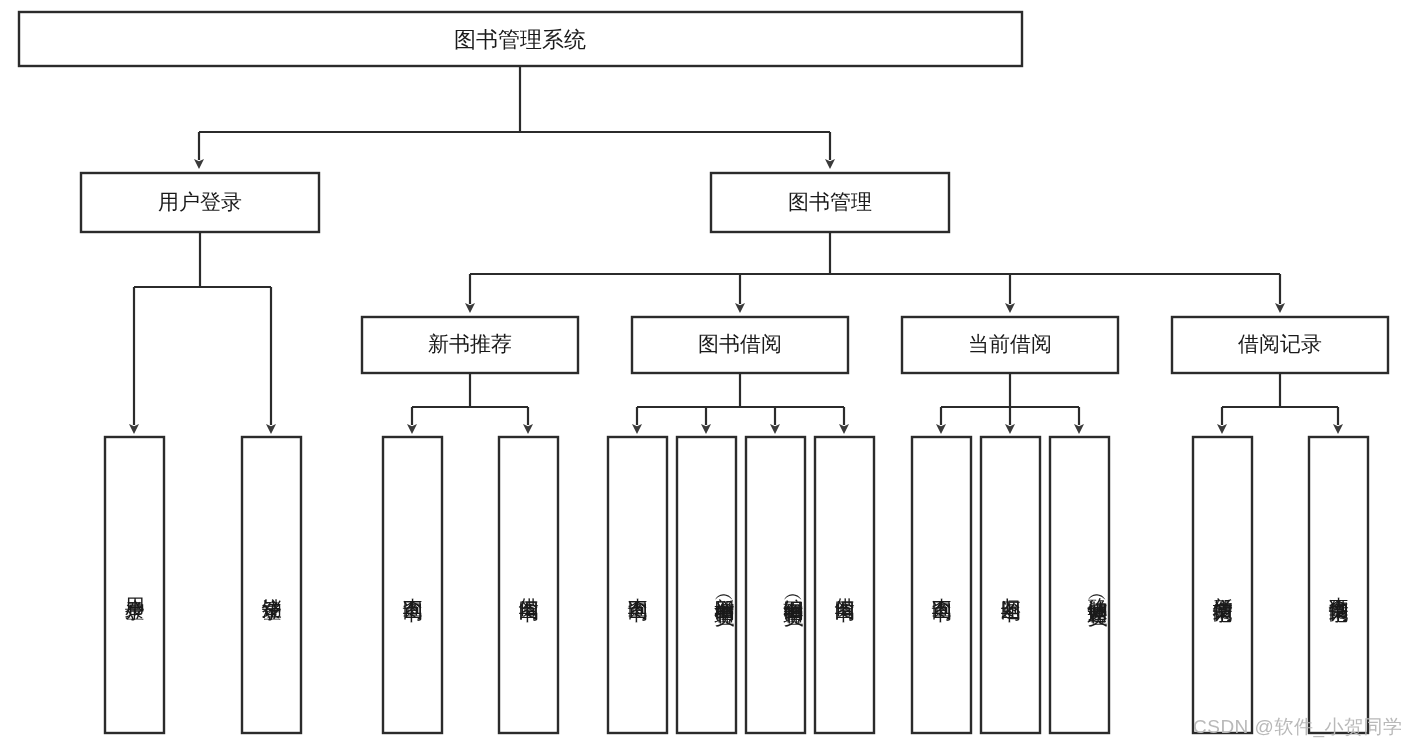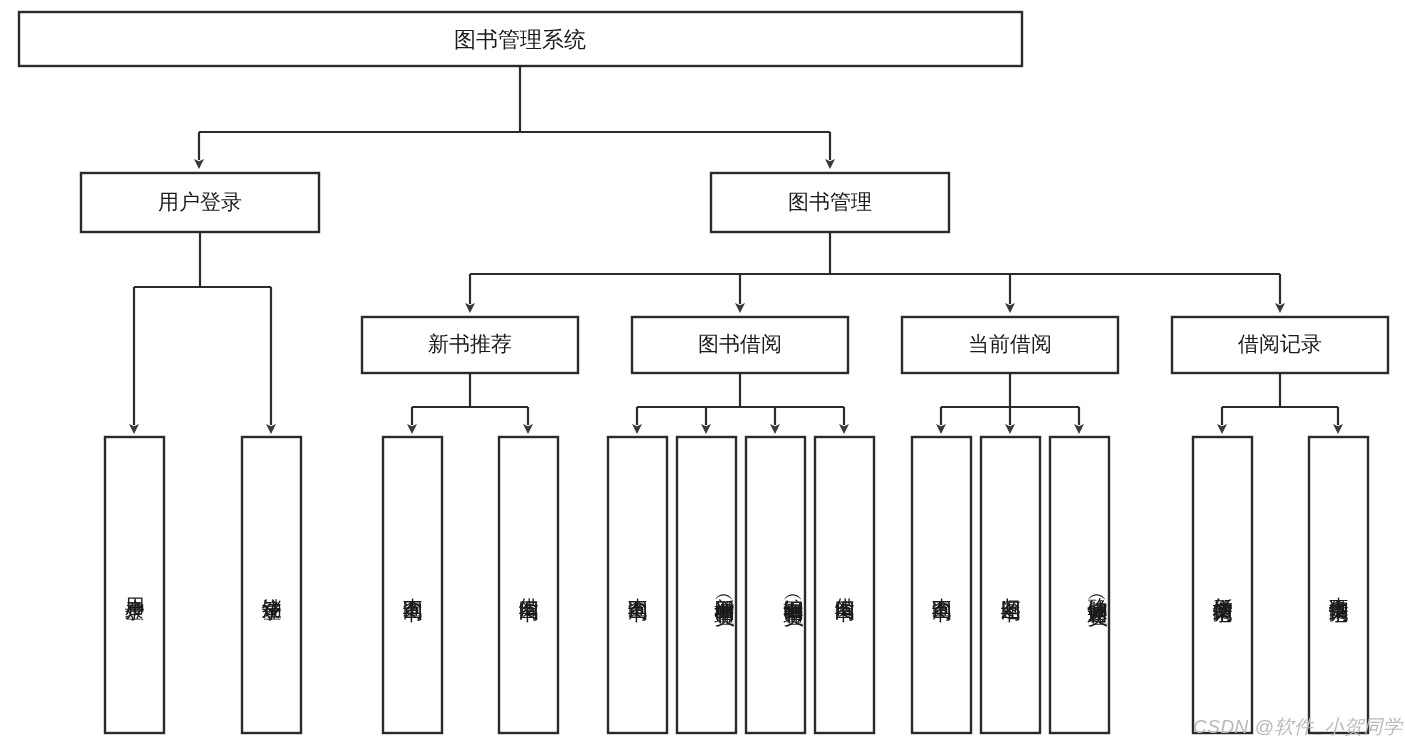--- a/index.html
+++ b/index.html
@@ -71,21 +71,20 @@
     align-items: center;
     justify-content: center;
   }
   .watermark {
     position: absolute;
     font-family: "Liberation Sans", sans-serif;
     font-size: 19px;
     color: #b9b9b9;
     white-space: nowrap;
     letter-spacing: 0.5px;
-    font-style: italic;
   }
 </style>
 </head>
 <body>
 
 <div id="diagram-root">
 
   <svg class="diagram-svg" viewBox="0 0 1405 747" xmlns="http://www.w3.org/2000/svg">
     <defs>
       <marker id="arrow" markerWidth="11" markerHeight="11" refX="1" refY="5" orient="auto" markerUnits="userSpaceOnUse">

